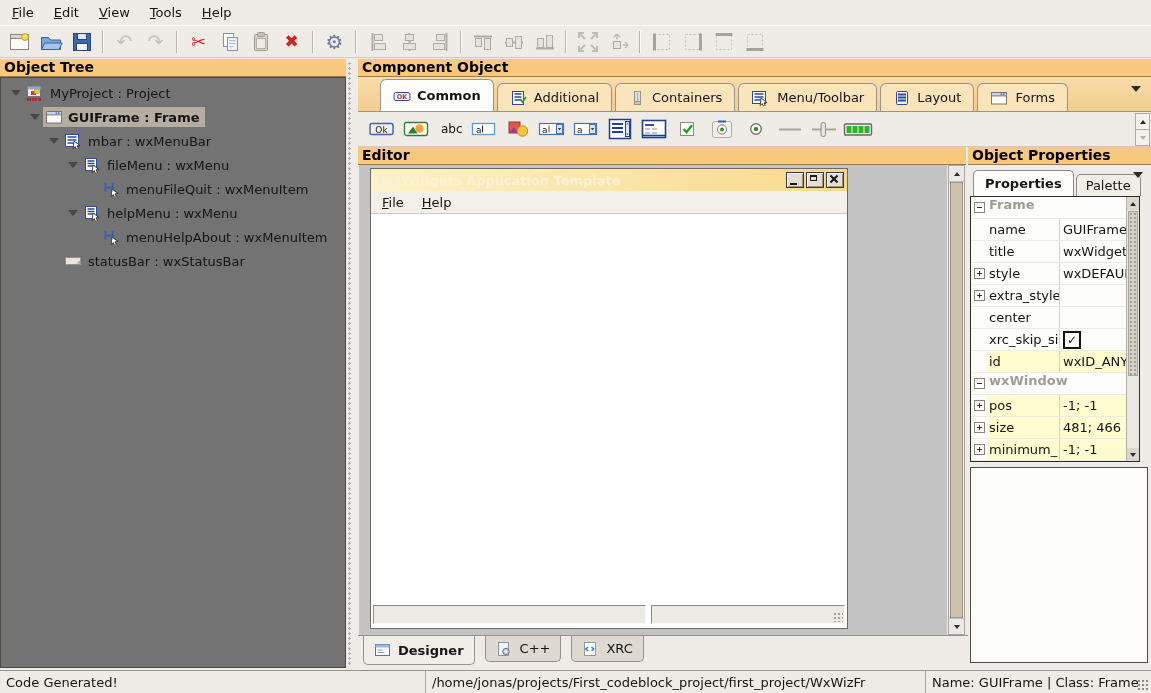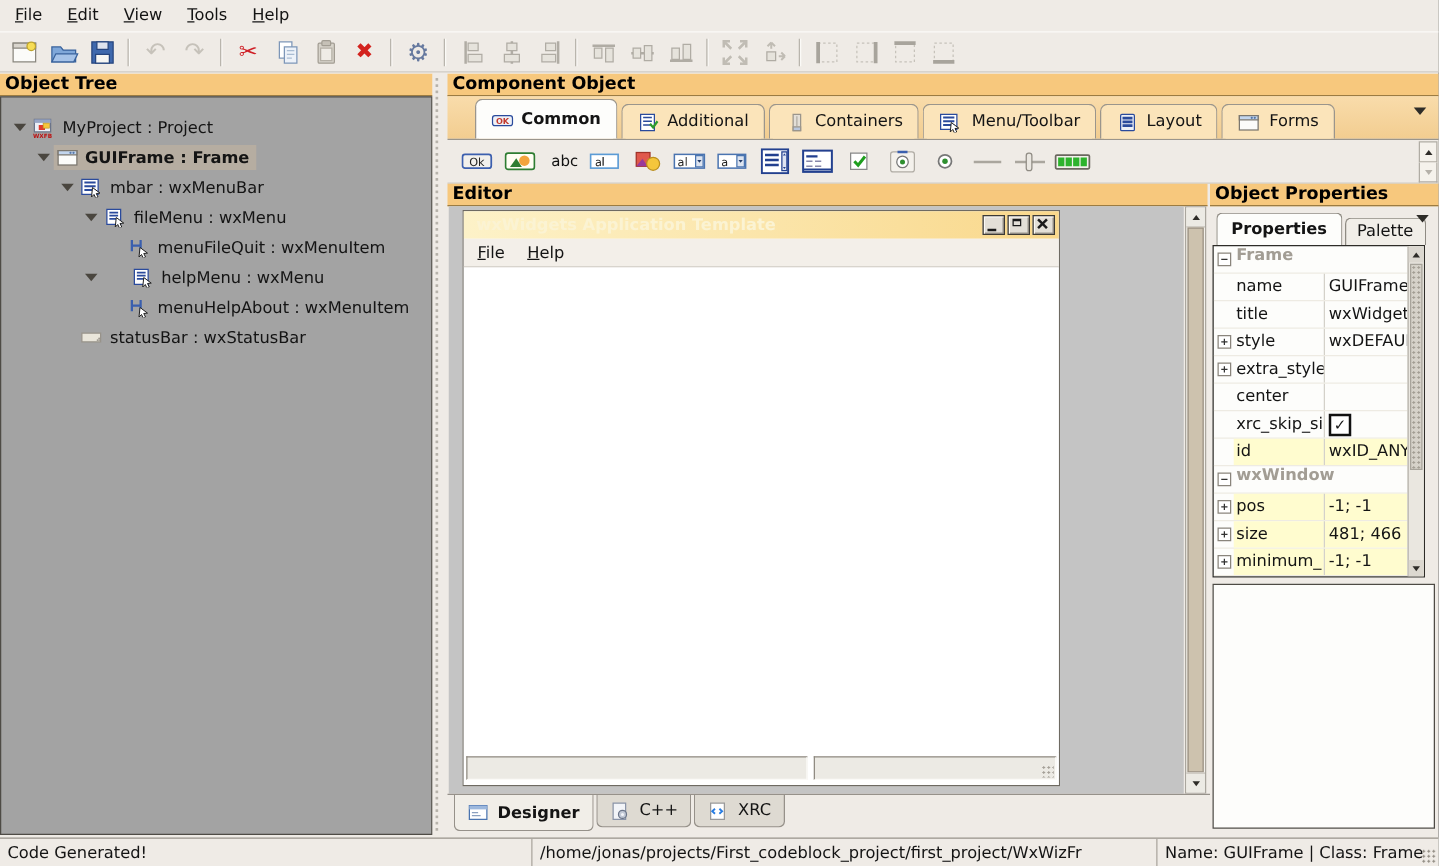--- a/index.html
+++ b/index.html
@@ -19,22 +19,22 @@
 
   
   .panel-header{position:absolute;height:18px;background:var(--panel-header,#f7c87d);font-weight:bold;font-size:14px;
                 line-height:17px;padding-left:4px;box-sizing:border-box;border-bottom:1px solid #9c7c42;color:#000}
   .obj-tree-hdr{left:0;top:59px;width:346px}
   .cp-hdr{left:358px;top:59px;width:793px}
   .ed-hdr{left:358px;top:147px;width:608px}
   .op-hdr{left:968px;top:147px;width:183px}
 
   
-  .tree-box{position:absolute;left:0;top:77px;width:346px;height:591px;background:#a3a3a3;border:1px solid #4e4b45;
-            box-sizing:border-box;padding-top:12px;overflow:hidden}
+  .tree-box{position:absolute;left:0;top:77px;width:346px;height:591px;background:#737373;border:1px solid #4e4b45;
+            box-sizing:border-box;padding-top:3px;overflow:hidden}
   .tree-row{height:24px;display:flex;align-items:center}
   .tree-expander{width:17px;display:flex;justify-content:center;align-items:center;flex:none}
   .tri-exp{width:0;height:0;border-left:5px solid transparent;border-right:5px solid transparent;border-top:6px solid #4a463f}
   .tree-node{display:flex;align-items:center;gap:4px;padding:2px 5px 2px 2px}
   .tree-node.selected{background:var(--selection,#b6ada1);font-weight:bold}
   .tree-label{white-space:nowrap}
 
   .sash{position:absolute;left:346px;top:59px;width:12px;height:609px;background:#efebe6}
   .sash::before{content:"";position:absolute;left:1px;top:2px;bottom:2px;width:5px;
                 background-image:radial-gradient(#b5b1a9 1px,transparent 1.1px);background-size:5px 5px}
@@ -84,21 +84,21 @@
   .preview-statusbar{height:26px;position:relative;background:#fff;flex:none}
   .psb-field{position:absolute;top:3px;height:19px;background:#eceae4;border:1px solid;border-color:#908b82 #fbfaf7 #fbfaf7 #908b82;box-sizing:border-box}
   .f1{left:2px;width:273px}
   .f2{left:280px;right:2px}
   .psb-grip{position:absolute;right:1px;bottom:1px;width:10px;height:10px;
             background-image:radial-gradient(#a5a098 1px,transparent 1.1px);background-size:4px 4px}
 
   .bottom-tabs{position:absolute;left:358px;top:635px;width:610px;height:33px;border-top:1px solid #96918a;display:flex;
                align-items:flex-start;padding-left:5px;box-sizing:border-box;background:#efebe6}
   .ed-tab{display:flex;align-items:center;gap:6px;padding:3px 10px;height:26px;background:#dedad2;border:1px solid #96918a;
-          border-top:none;border-radius:0 0 5px 5px;margin-right:2px;box-sizing:border-box;white-space:nowrap}
+          border-top:none;border-radius:0 0 5px 5px;margin-right:10px;box-sizing:border-box;white-space:nowrap}
   .ed-tab.selected{background:#f1eee8;font-weight:bold;height:29px}
 
   
   .op-tabs{position:absolute;left:968px;top:165px;width:183px;height:31px;display:flex;align-items:flex-end;padding-left:5px;box-sizing:border-box}
   .op-tab{padding:3px 9px;background:#f1eee8;border:1px solid #8f8b83;border-bottom:none;border-radius:5px 5px 0 0;margin-right:2px;white-space:nowrap}
   .op-tab.selected{background:#fdfdfb;font-weight:bold;padding:5px 11px}
   .op-arrow{position:absolute;right:8px;top:178px}
 
   .prop-grid{position:absolute;left:970px;top:196px;width:170px;height:266px;background:#fdfdfb;border:1px solid #2e2c28;box-sizing:border-box}
   .grid-rows{position:absolute;left:0;top:0;right:13px;bottom:0;overflow:hidden}
@@ -393,21 +393,21 @@
         <div class="tree-node">
           <span class="icon">
             <svg width="20" height="16" viewBox="0 0 20 16" xmlns="http://www.w3.org/2000/svg">
               <path d="M3.5 2v9M3.5 6.5h7M10.5 2v9" fill="none" stroke="#3a5fae" stroke-width="1.8"></path>
               <path d="M10 8l6 4.5-3 .3 1.4 2.8-1.8.9-1.4-2.9-2 2z" fill="#fff" stroke="#222" stroke-width="0.8"></path>
             </svg>
           </span>
           <span class="tree-label">menuFileQuit : wxMenuItem</span>
         </div>
       </div>
-      <div class="tree-row" style="padding-left: 63px; gap: 22px;">
+      <div class="tree-row" style="padding-left: 63px;">
         <div class="tree-expander">
           <span class="tri-exp"></span>
         </div>
         <div class="tree-node">
           <span class="icon">
             <svg width="20" height="16" viewBox="0 0 20 16" xmlns="http://www.w3.org/2000/svg">
               <rect x="2.5" y="1.5" width="11" height="12" fill="#fff" stroke="#2a4a9c"></rect>
               <path d="M4.5 4h7M4.5 6.5h7M4.5 9h7" stroke="#2a4a9c" stroke-width="1.4"></path>
               <path d="M10 8l6 4.5-3 .3 1.4 2.8-1.8.9-1.4-2.9-2 2z" fill="#fff" stroke="#222" stroke-width="0.8"></path>
             </svg>

